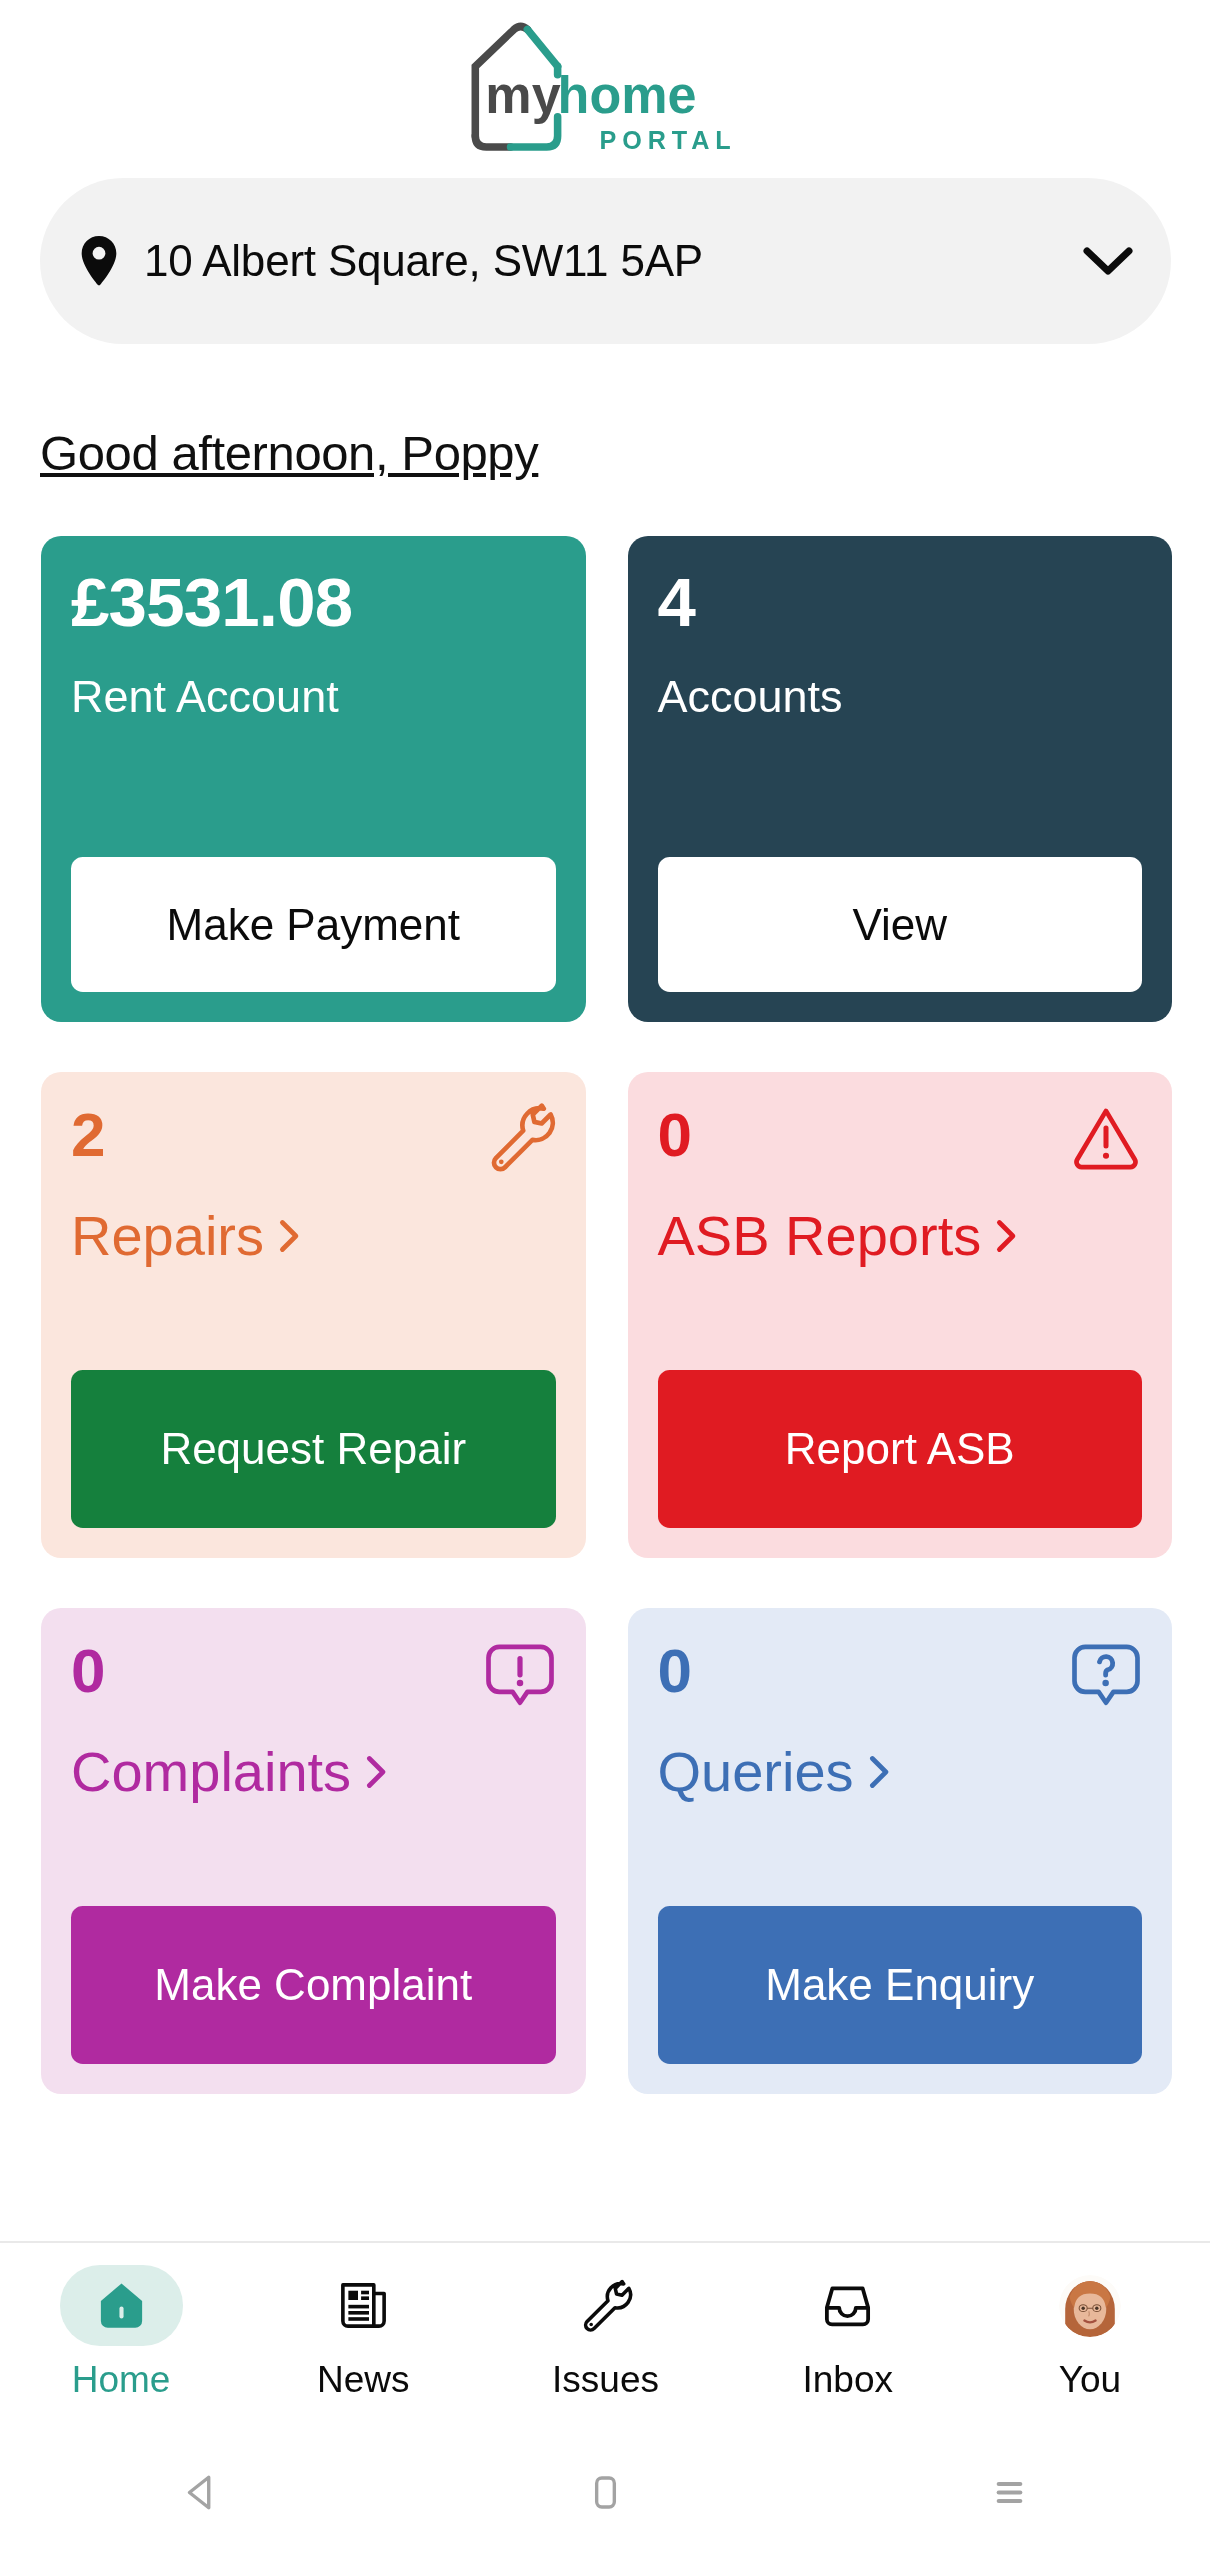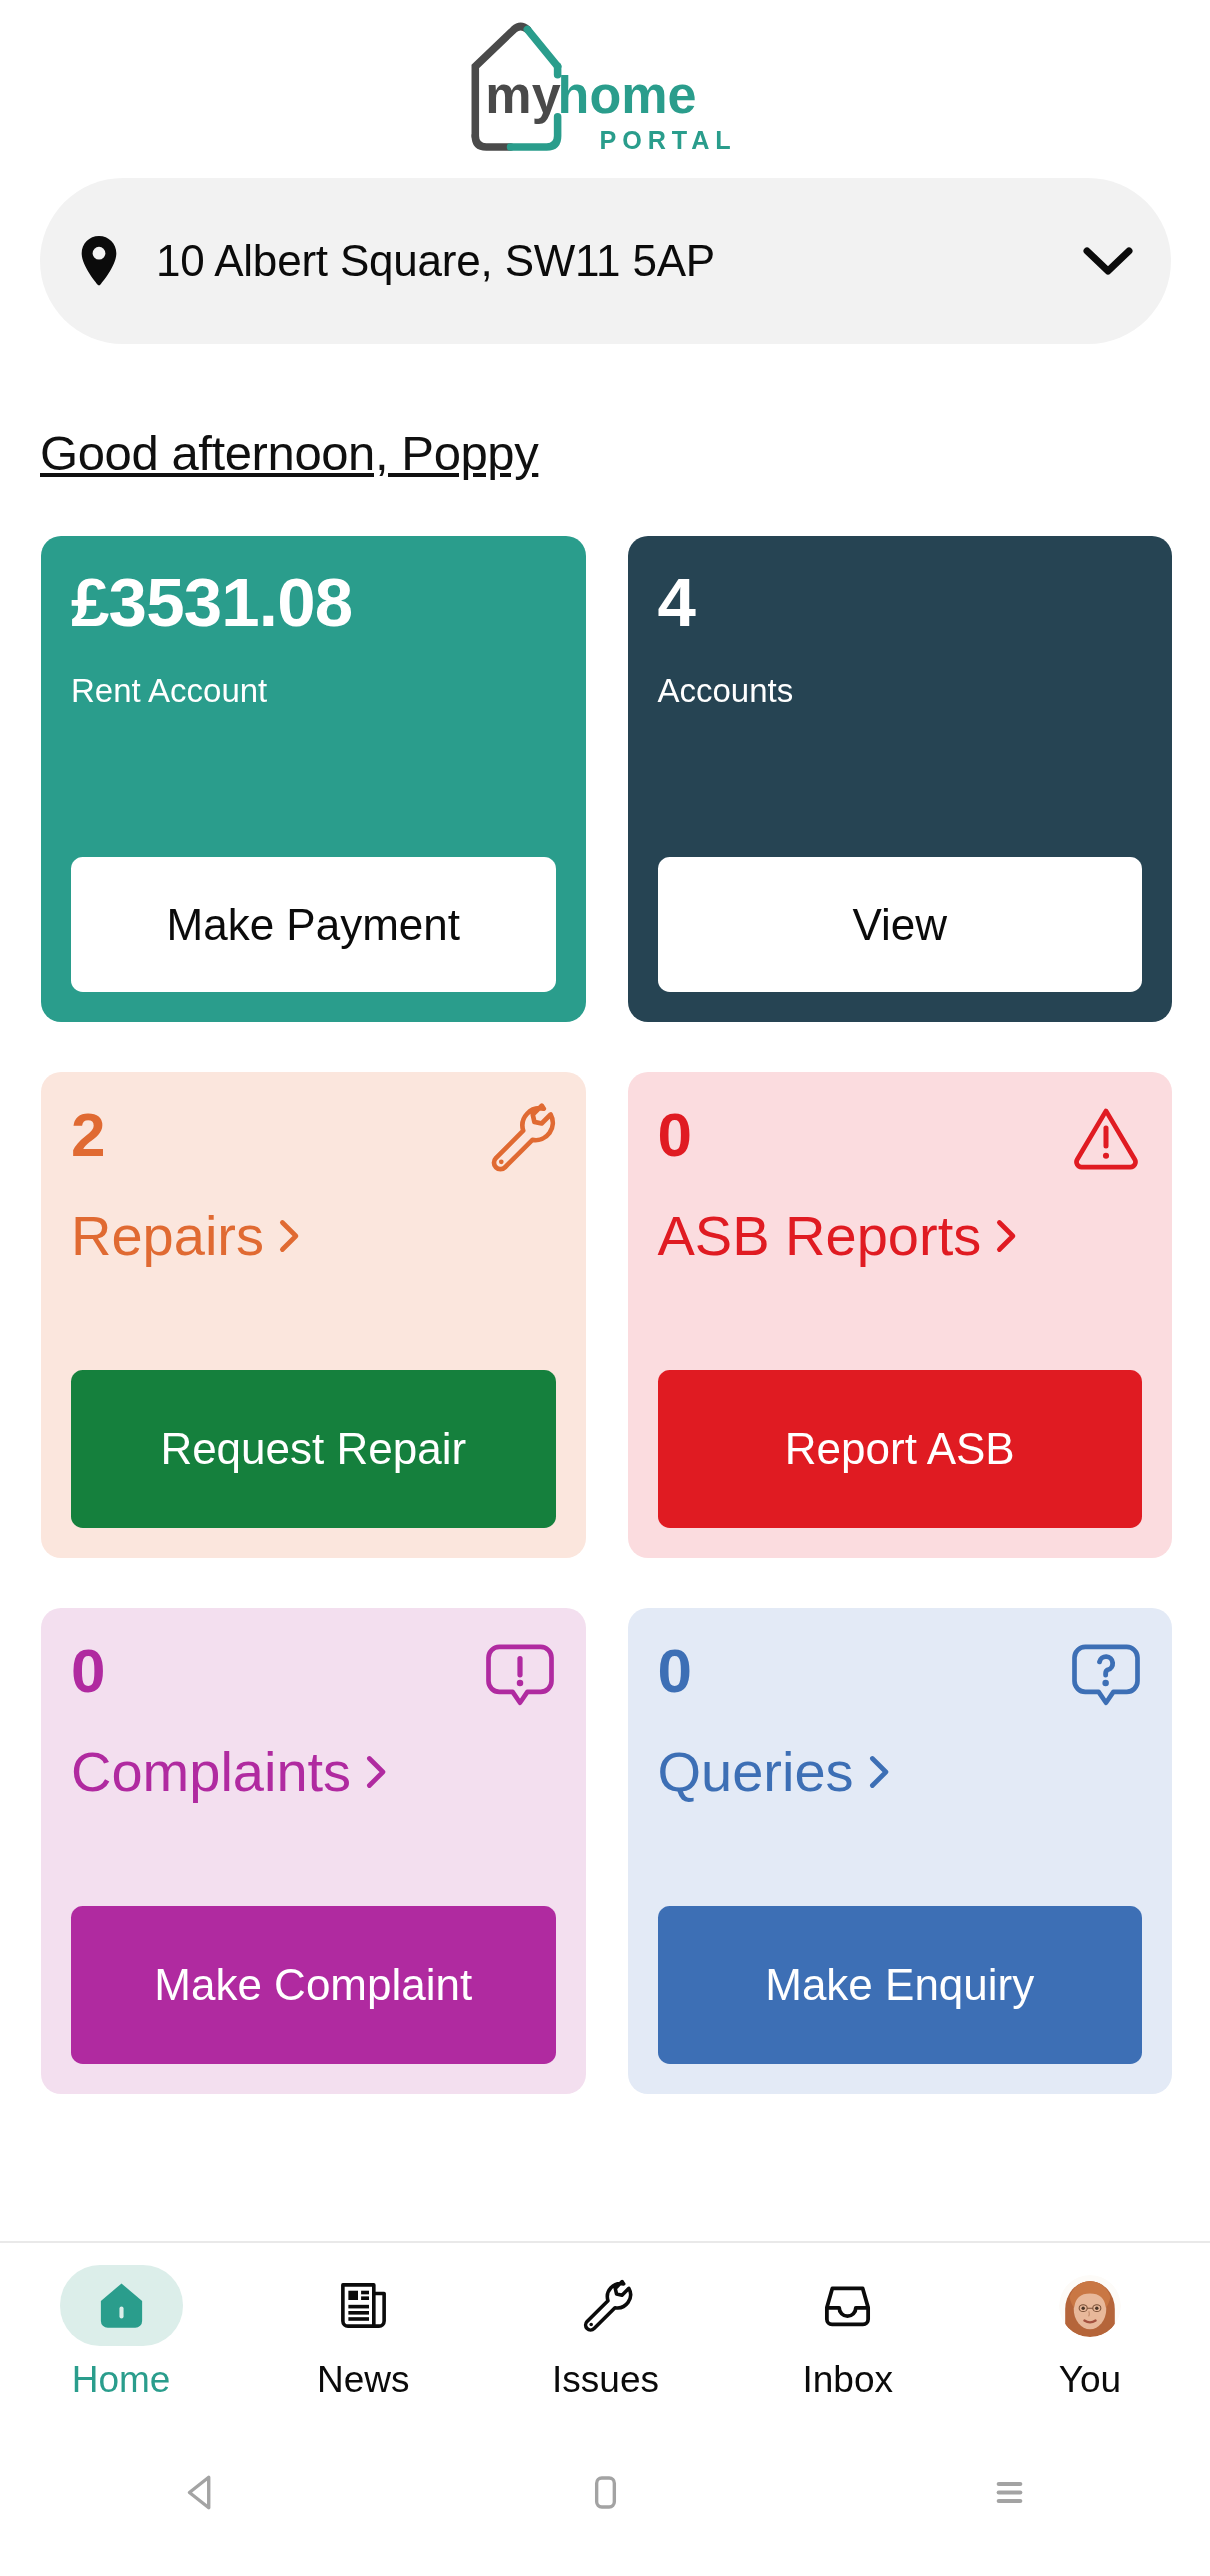--- a/index.html
+++ b/index.html
@@ -58,21 +58,20 @@
     margin-right: 25px;
     display: block;
   }
   .address-text {
     flex: 1 1 auto;
     font-size: 44px;
     color: #0b0b0b;
     letter-spacing: -0.2px;
     white-space: nowrap;
     overflow: hidden;
-    margin-left: 12px;
   }
   .chevron-down {
     width: 52px;
     height: 34px;
     flex: 0 0 auto;
     display: block;
   }
 
   
   .greeting {
@@ -107,21 +106,21 @@
 
   
   .card.hero .card-value {
     font-size: 69px;
     font-weight: bold;
     color: #ffffff;
     line-height: 1;
     letter-spacing: -0.8px;
   }
   .card.hero .card-label {
-    font-size: 33px;
+    font-size: 45px;
     color: #ffffff;
     margin-top: 37px;
     line-height: 1;
   }
   .card.hero .card-btn {
     margin-top: auto;
     height: 135px;
     background: #ffffff;
     border-radius: 11.8px;
     display: flex;

